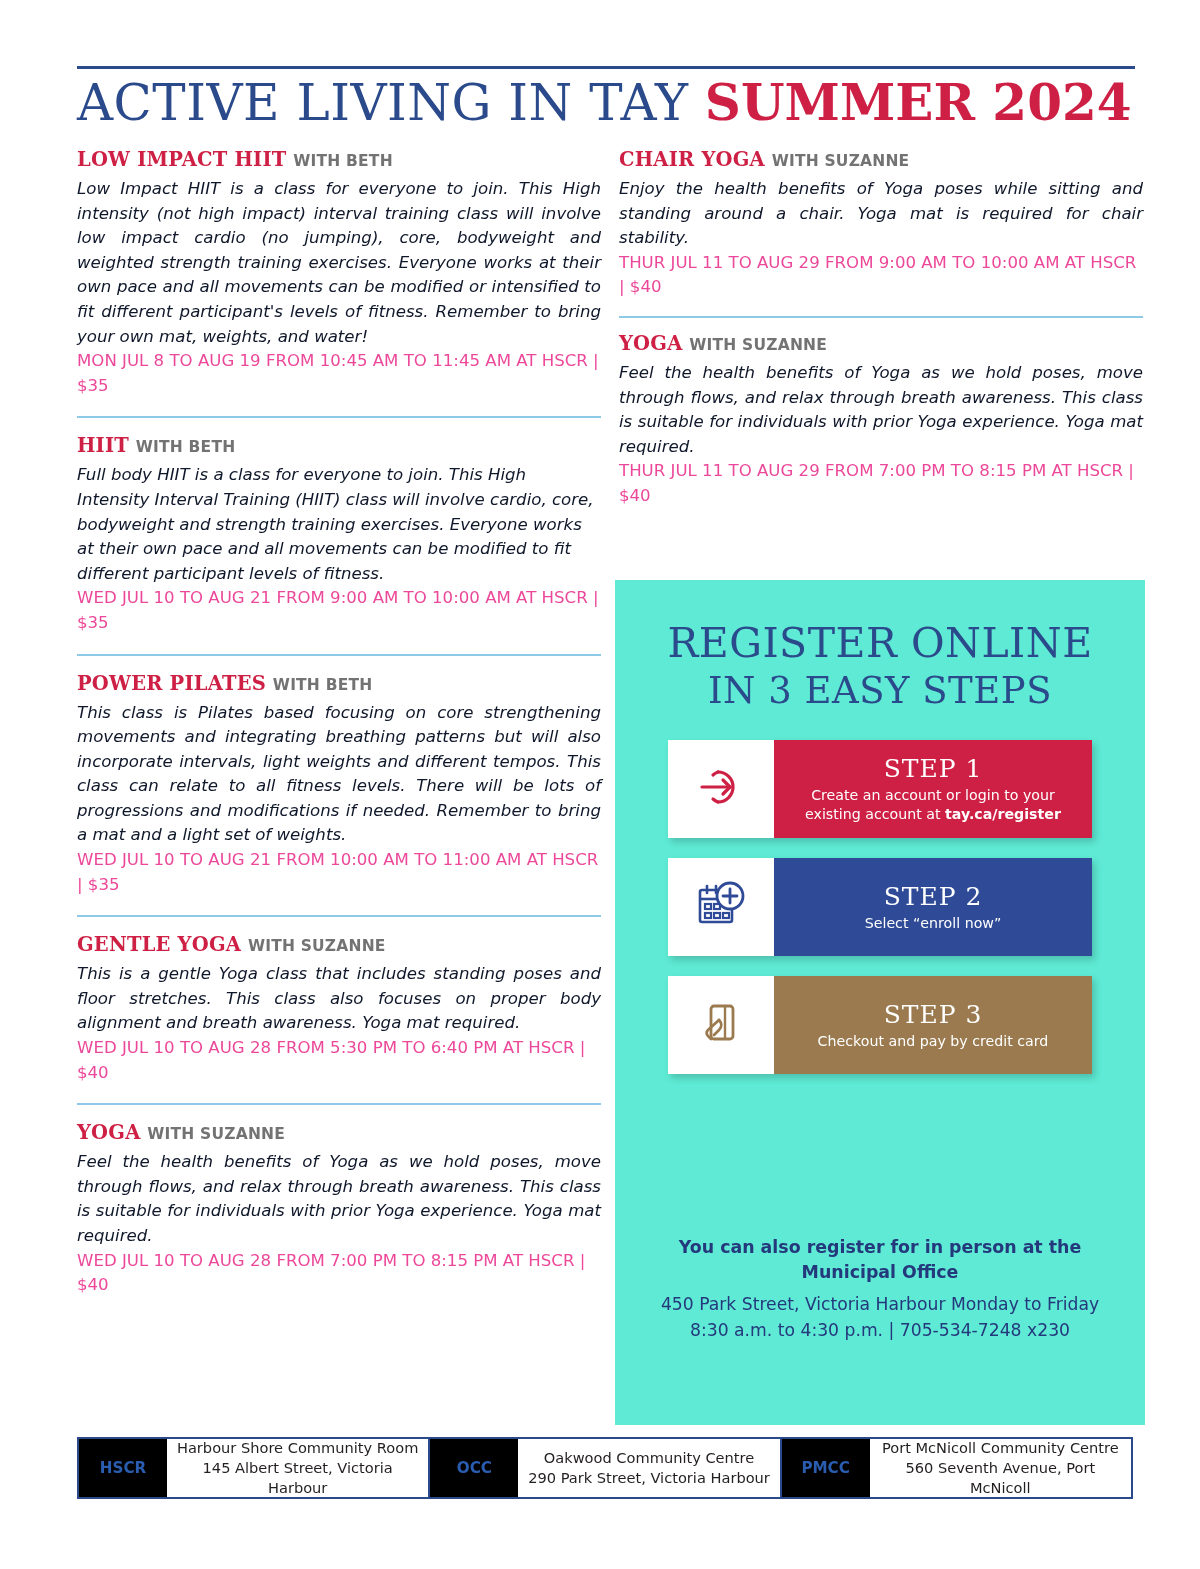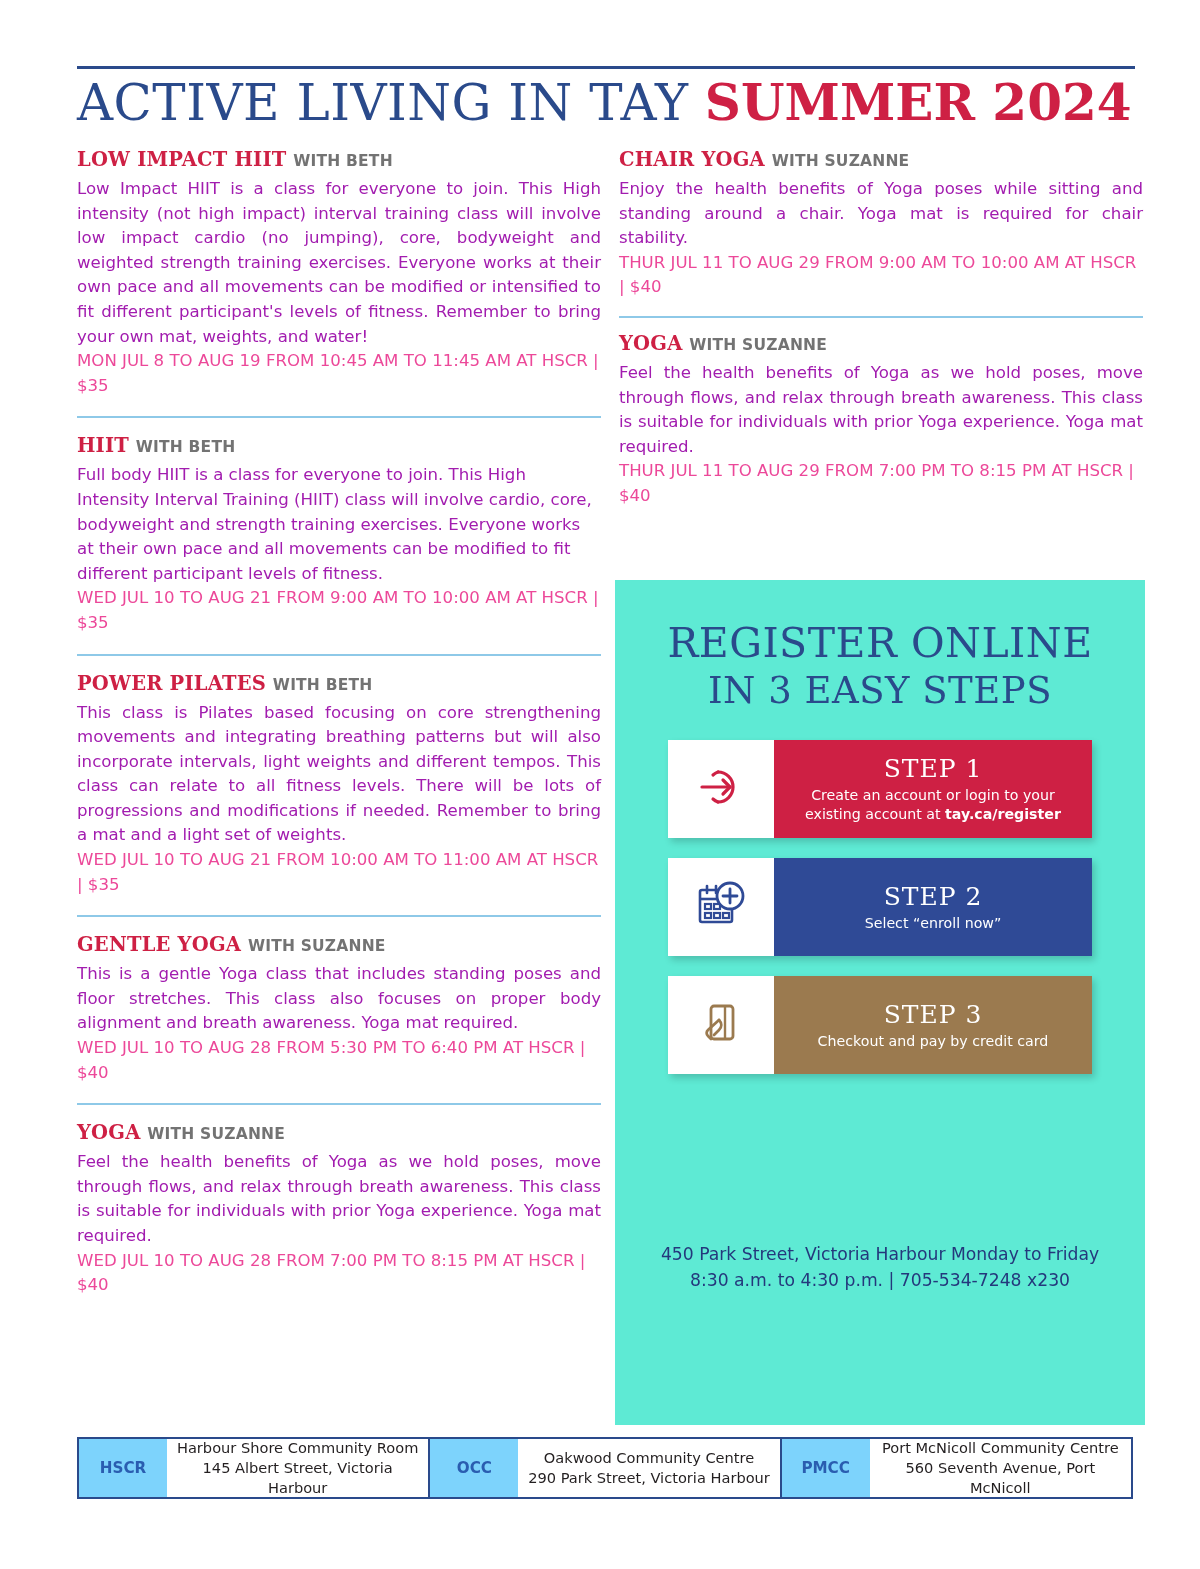--- a/index.html
+++ b/index.html
@@ -62,22 +62,23 @@
   .ch-with {
     color: #737373;
     font-family: "DejaVu Sans", sans-serif;
     font-size: 15.5px;
     font-weight: 700;
     letter-spacing: 0.2px;
   }
   .class-desc {
     font-size: 16.6px;
     line-height: 24.6px;
-    color: #a21caf;
+    color: #0f172a;
     margin: 0 0 0 0;
+    font-style: italic;
   }
   .class-desc.justify { text-align: justify; }
   .class-desc.left { text-align: left; }
   .class-sched {
     font-size: 16.6px;
     line-height: 24.6px;
     color: #ec4899;
     margin-top: 0px;
   }
   .divider {
@@ -188,21 +189,21 @@
   .legend-cell {
     display: flex;
     align-items: center;
     flex: 1;
     height: 100%;
   }
   .legend-cell + .legend-cell { border-left: 2px solid #2a4a8b; }
   .legend-code {
     width: 88px;
     flex: none;
-    background: #7dd3fc;
+    background: #000000;
     color: #2a5db0;
     font-size: 15.2px;
     font-weight: 700;
     text-align: center;
     height: 100%;
     display: flex;
     align-items: center;
     justify-content: center;
   }
   .legend-addr {
@@ -373,20 +374,24 @@
         </div>
         <div class="step-body">
           <div class="step-label">STEP 3</div>
           <div class="step-sub">Checkout and pay by credit card</div>
         </div>
       </div>
 
     </div>
 
     <div class="inperson">
+      <div class="inperson-head">
+        <span>You can also register for in person at the</span>
+        <span>Municipal Office</span>
+      </div>
       <div class="inperson-addr">
         <div>450 Park Street, Victoria Harbour Monday to Friday</div>
         <div>8:30 a.m. to 4:30 p.m. | 705-534-7248 x230</div>
       </div>
     </div>
 
   </div>
 
   <div class="legend">
 

